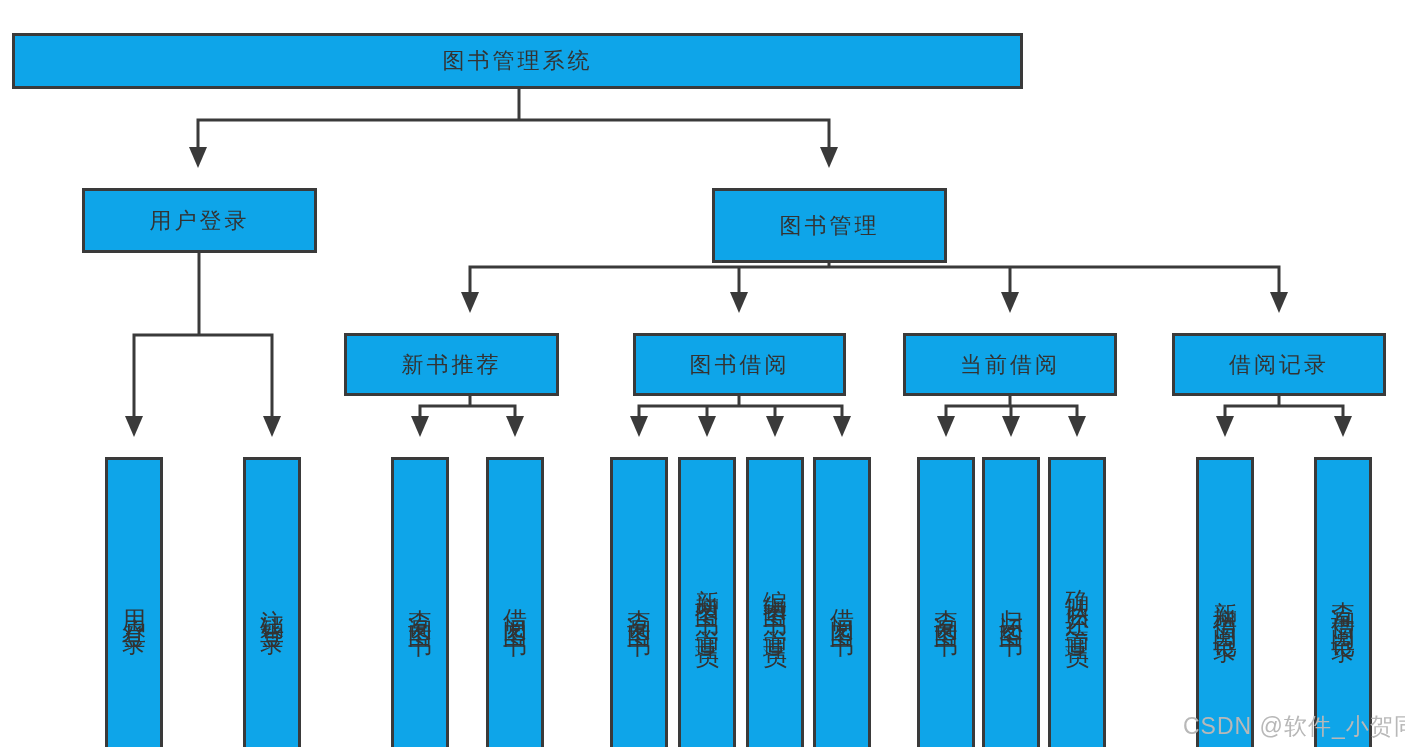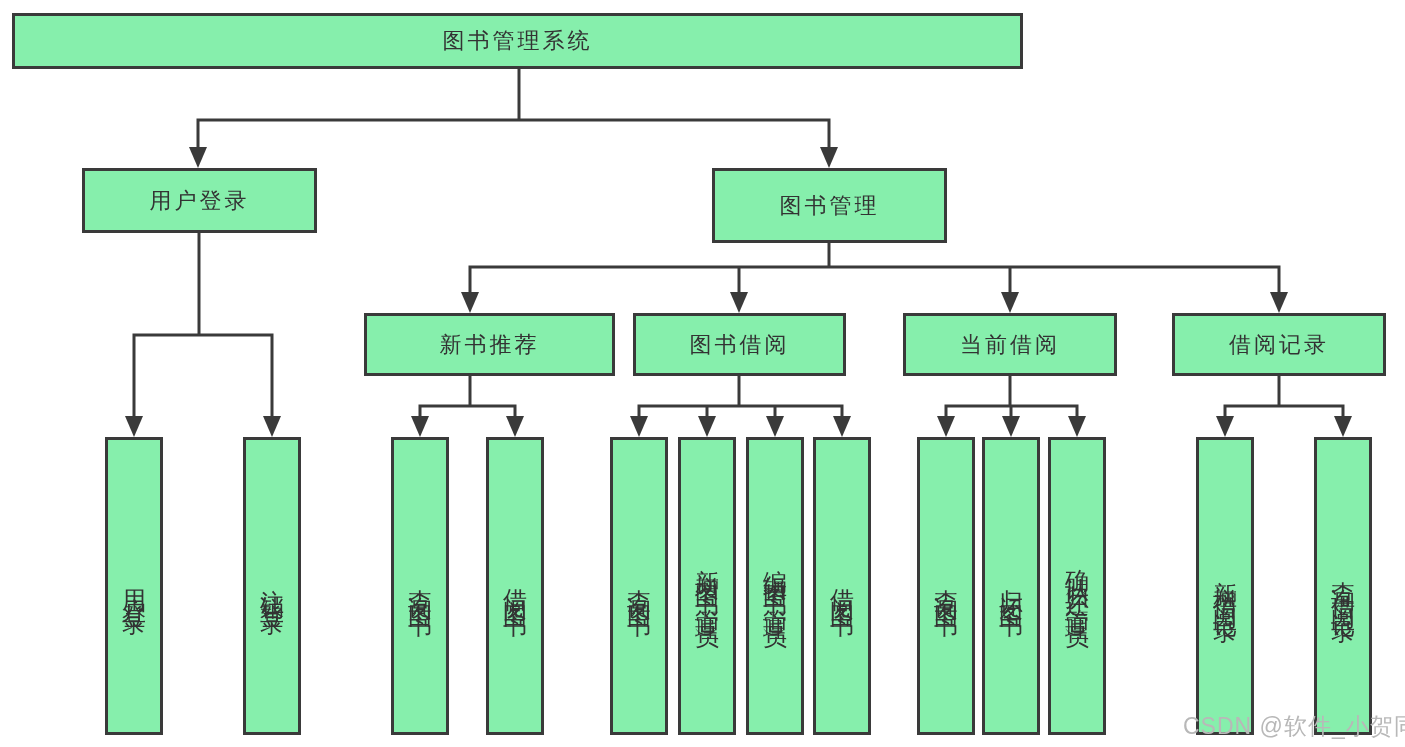--- a/index.html
+++ b/index.html
@@ -17,24 +17,25 @@
     overflow:hidden;
   }
   .connectors{
     position:absolute;left:0;top:0;width:1405px;height:747px;
   }
   .connectors path{stroke:var(--line);stroke-width:3;fill:none;}
   .connectors polygon{fill:var(--line);stroke:none;}
   .node{
     position:absolute;
     border:3px solid var(--line);
-    background:#86efac;
+    background:#0ea5e9;
     box-sizing:border-box;
     display:flex;align-items:center;justify-content:center;
     color:var(--text);
+    margin-top:20px;
   }
   .node.root{font-size:22px;letter-spacing:3px;}
   .node.lvl2,.node.lvl3{font-size:22px;letter-spacing:3px;}
   .node.leaf{
     top:437px;width:58px;height:298px;
   }
   .vtext{
     writing-mode:vertical-rl;
     text-orientation:mixed;
     font-size:24px;
@@ -104,21 +105,21 @@
     <path d="M1225,418 V406 H1343 V418"></path>
     <polygon points="1216,416 1234,416 1225,437"></polygon>
     <polygon points="1334,416 1352,416 1343,437"></polygon>
   </svg>
 
   <div class="node root" style="left:12px;top:13px;width:1011px;height:56px">图书管理系统</div>
 
   <div class="node lvl2" style="left:82px;top:168px;width:235px;height:65px">用户登录</div>
   <div class="node lvl2" style="left:712px;top:168px;width:235px;height:75px">图书管理</div>
 
-  <div class="node lvl3" style="left:364px;top:313px;width:251px;height:63px">新书推荐</div>
+  <div class="node lvl3" style="left:344px;top:313px;width:215px;height:63px">新书推荐</div>
   <div class="node lvl3" style="left:903px;top:313px;width:214px;height:63px">当前借阅</div>
   <div class="node lvl3" style="left:633px;top:313px;width:213px;height:63px">图书借阅</div>
   <div class="node lvl3" style="left:1172px;top:313px;width:214px;height:63px">借阅记录</div>
 
   <div class="node leaf" style="left:105px">
     <span class="vtext">用户登录</span>
   </div>
   <div class="node leaf" style="left:243px">
     <span class="vtext">注销登录</span>
   </div>

